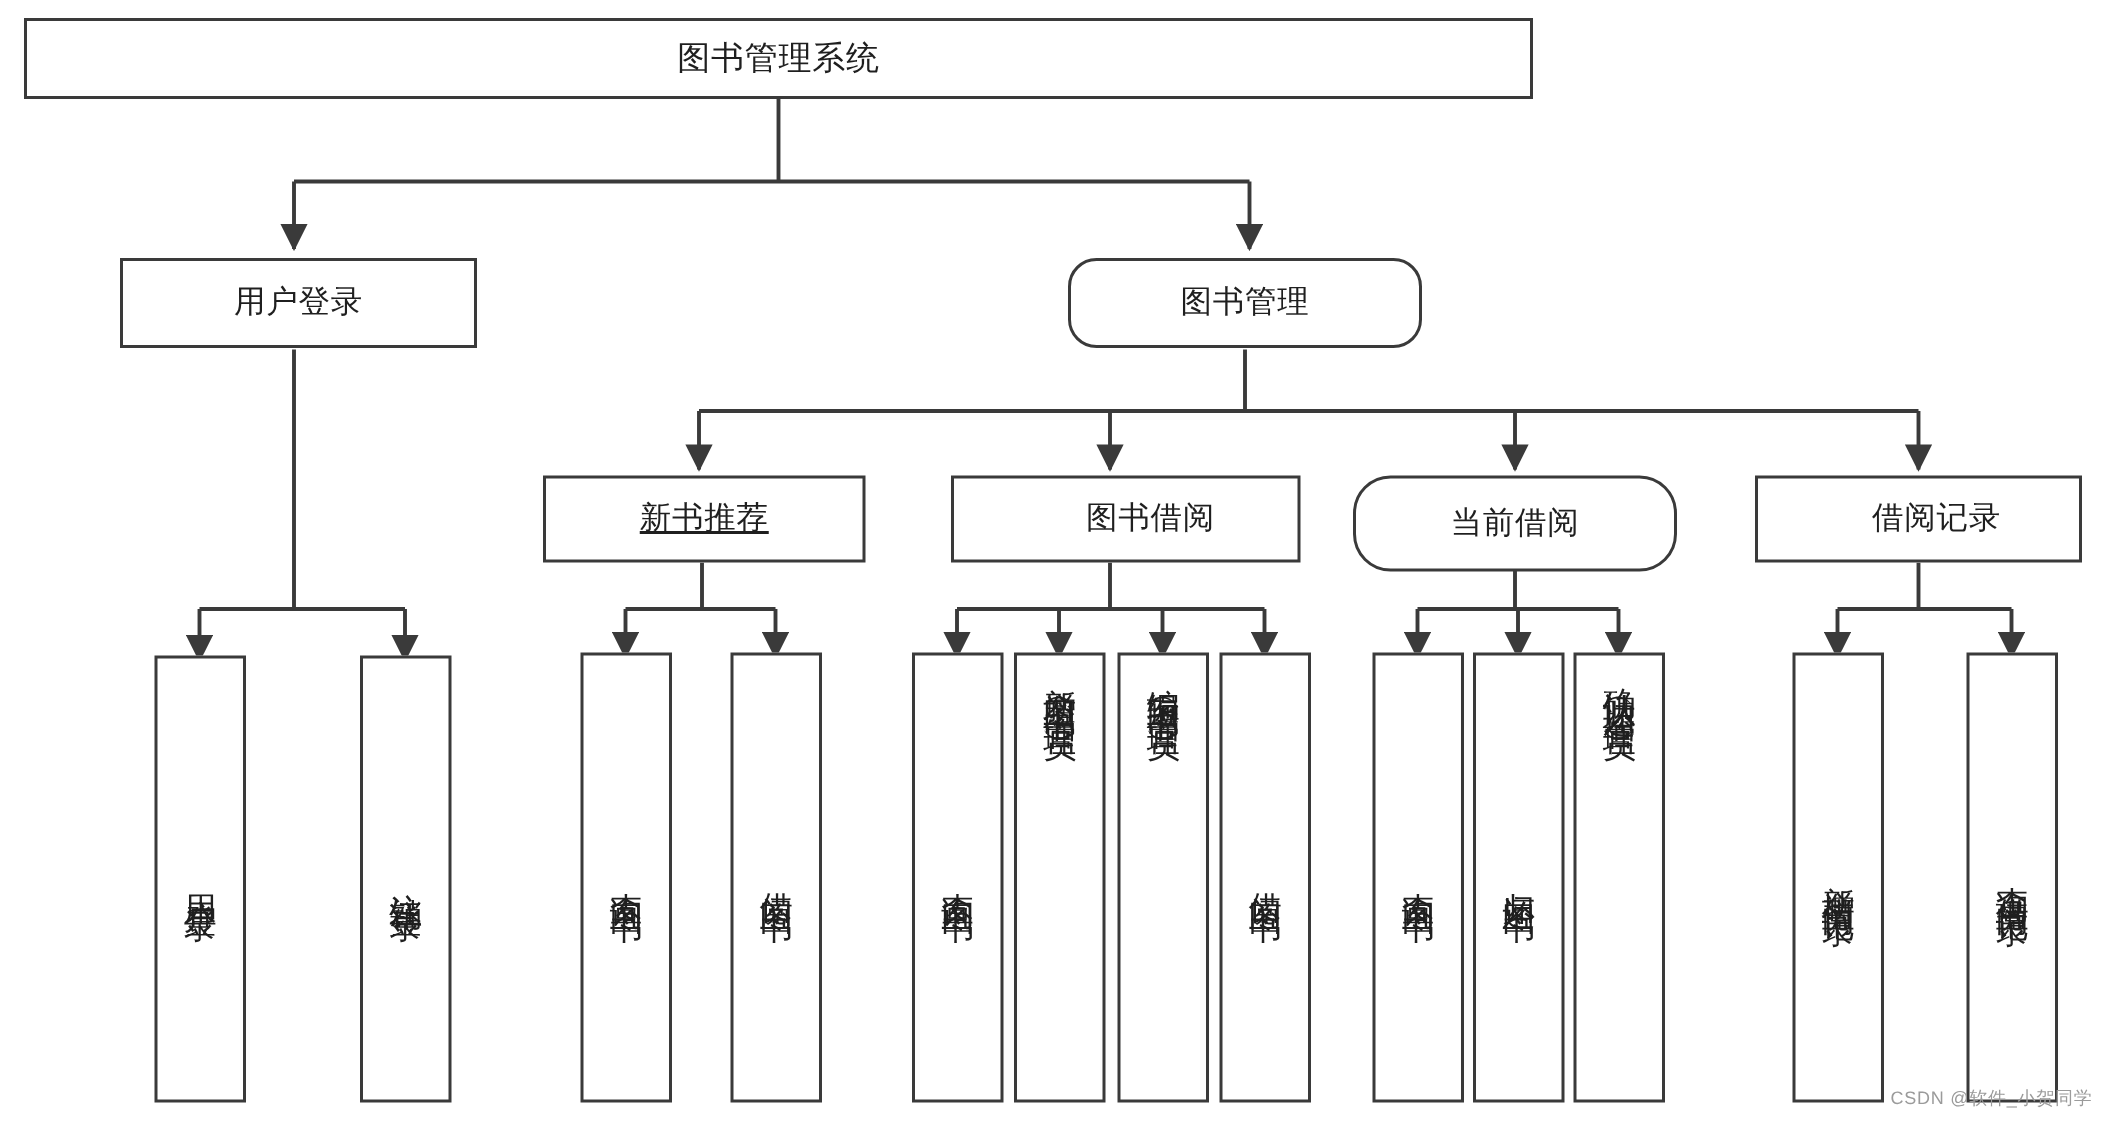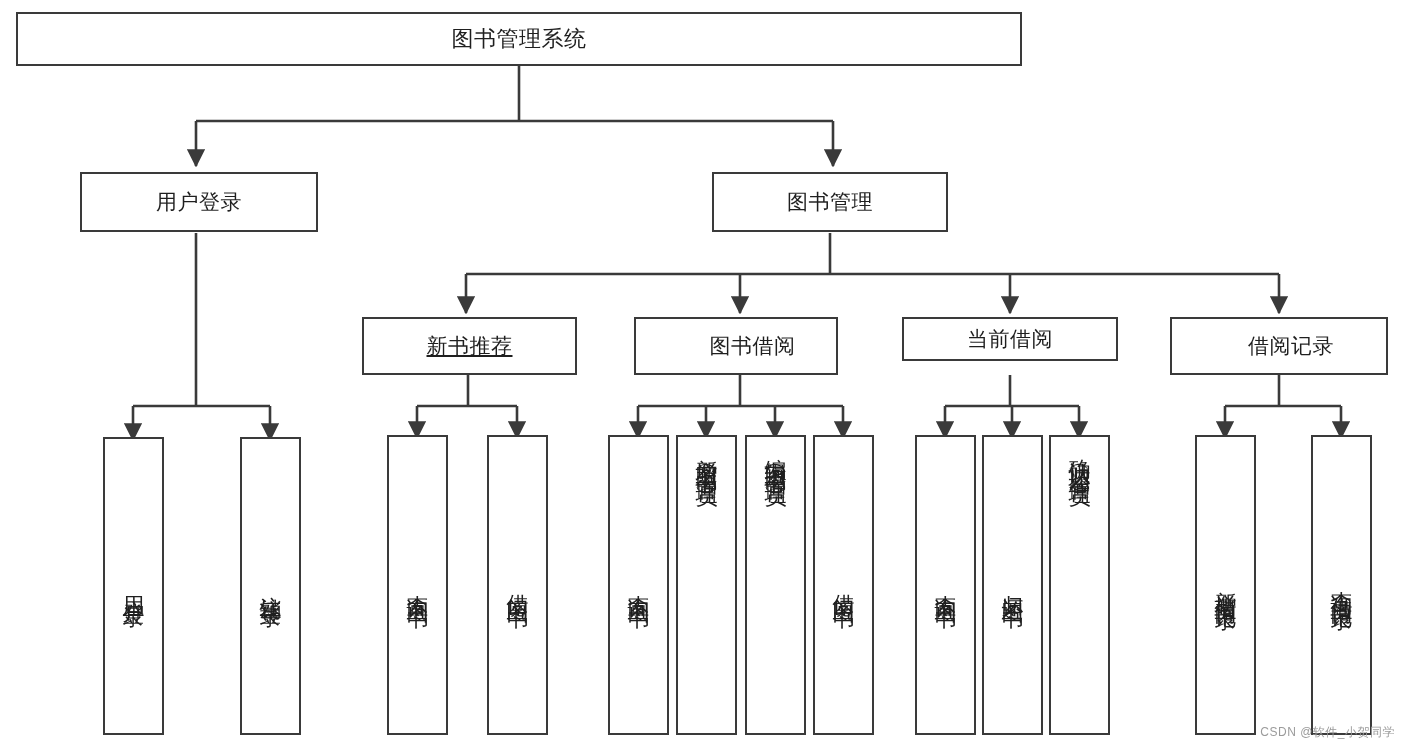--- a/index.html
+++ b/index.html
@@ -114,31 +114,31 @@
     </g>
   </svg>
 
   <div class="node h root" style="left:16px;top:12px;width:1006px;height:54px;">
     <span class="lbl">图书管理系统</span>
   </div>
 
   <div class="node h" style="left:80px;top:172px;width:238px;height:60px;">
     <span class="lbl">用户登录</span>
   </div>
-  <div class="node h" style="left:712px;top:172px;width:236px;height:60px;">
+  <div class="node h" style="left:712px;top:172px;width:236px;height:60px;border-radius:19px;">
     <span class="lbl">图书管理</span>
   </div>
 
   <div class="node h" style="left:362px;top:317px;width:215px;height:58px;text-decoration:underline;">
     <span class="lbl">新书推荐</span>
   </div>
-  <div class="node h" style="left:634px;top:317px;width:204px;height:58px;padding-left:33px;">
+  <div class="node h" style="left:634px;top:317px;width:233px;height:58px;padding-left:33px;">
     <span class="lbl">图书借阅</span>
   </div>
-  <div class="node h" style="left:902px;top:317px;width:216px;height:44px;">
+  <div class="node h" style="left:902px;top:317px;width:216px;height:64px;border-radius:25px;">
     <span class="lbl">当前借阅</span>
   </div>
   <div class="node h" style="left:1170px;top:317px;width:218px;height:58px;padding-left:24px;">
     <span class="lbl">借阅记录</span>
   </div>
 
   <div class="node v" style="left:103px;top:437px;width:61px;height:298px;">
     <span class="lbl">用户登录</span>
   </div>
   <div class="node v" style="left:240px;top:437px;width:61px;height:298px;">

